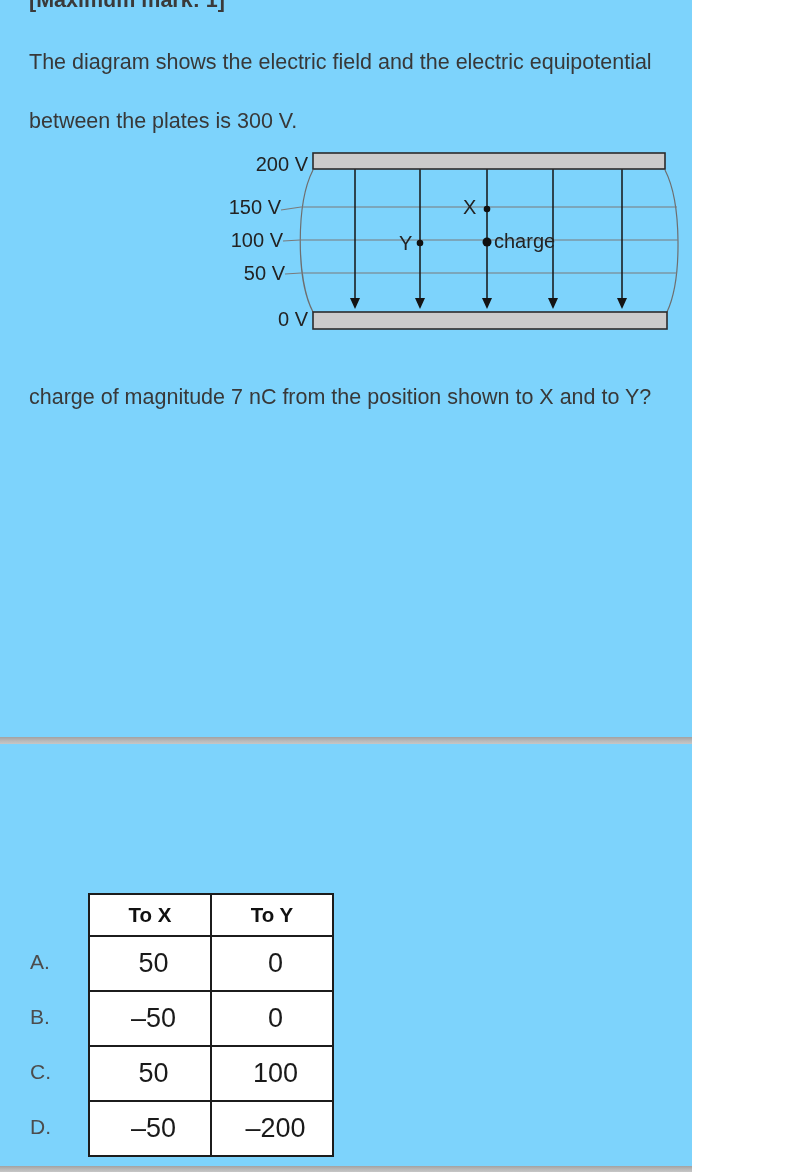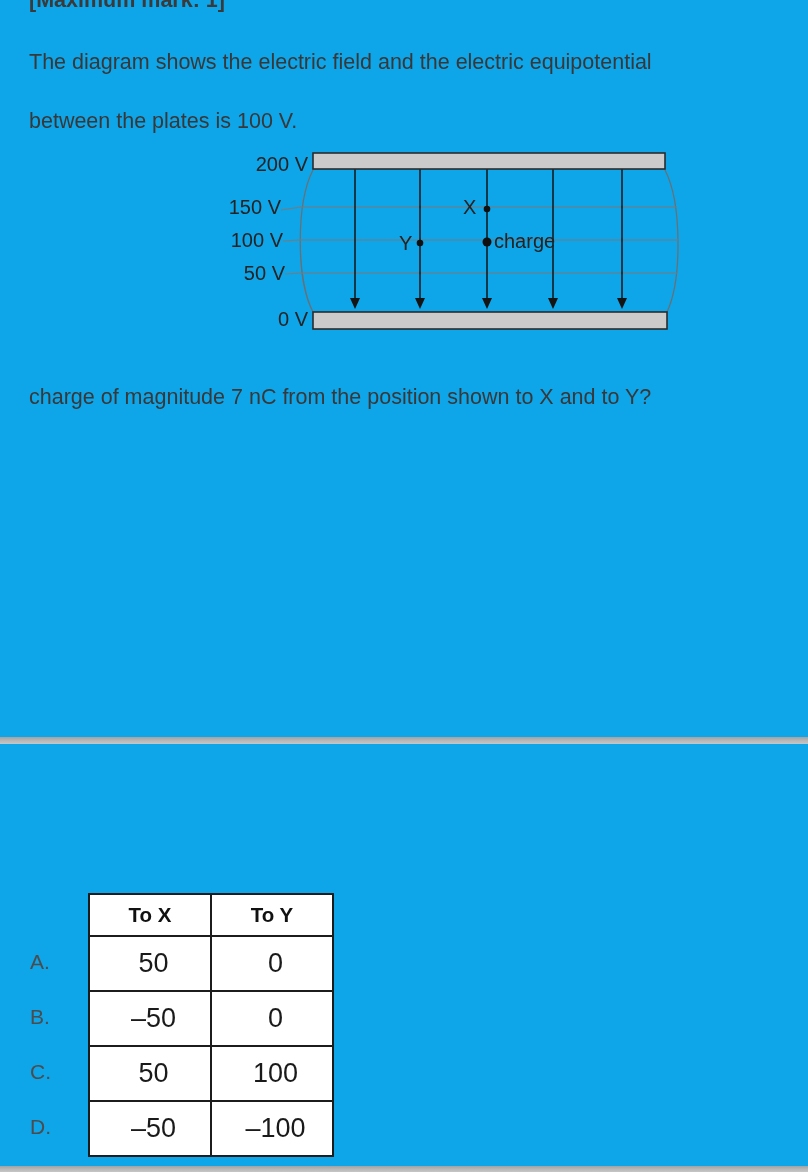--- a/index.html
+++ b/index.html
@@ -1,19 +1,19 @@
 <!DOCTYPE html>
 <html><head>
 <meta charset="utf-8">
 <style>
   html,body{margin:0;padding:0;background:#ffffff;}
   .page{
     position:relative;
-    width:808px;height:1172px;
-    background:#0ea5e9;
+    width:692px;height:1172px;
+    background:#7dd3fc;
     overflow:hidden;
     font-family:"Liberation Sans","DejaVu Sans",sans-serif;
     color:#383838;
   }
   
   .topline{
     position:absolute;top:0;left:29px;height:13px;overflow:hidden;
     font-size:21.5px;font-weight:bold;color:#3a3a3a;
   }
   .topline span{display:block;margin-top:-12px;}
@@ -60,21 +60,21 @@
 <body>
 
 <div class="page">
 
   <div class="topline">
     <span>[Maximum mark: 1]</span>
   </div>
 
   <div class="para intro">
     <span class="ln">The diagram shows the electric field and the electric equipotential</span>
-    <span class="ln">between the plates is 100 V.</span>
+    <span class="ln">between the plates is 300 V.</span>
   </div>
 
   <svg class="diagram" width="480" height="195" viewBox="0 0 480 195">
 
     <path class="arc" d="M 98 22 C 81 55, 81 132, 98 164"></path>
     <path class="arc" d="M 450 22 C 467 55, 467 132, 452 164"></path>
 
     <line class="equi" x1="86" y1="59" x2="462" y2="59"></line>
     <line class="equi" x1="85" y1="92" x2="463" y2="92"></line>
     <line class="equi" x1="86" y1="125" x2="462" y2="125"></line>
@@ -137,20 +137,20 @@
       <tr>
         <td>–50</td>
         <td>0</td>
       </tr>
       <tr>
         <td>50</td>
         <td>100</td>
       </tr>
       <tr>
         <td>–50</td>
-        <td>–100</td>
+        <td>–200</td>
       </tr>
     </tbody>
   </table>
 
   <div class="divider bottom"></div>
 
 </div>
 
 </body></html>

